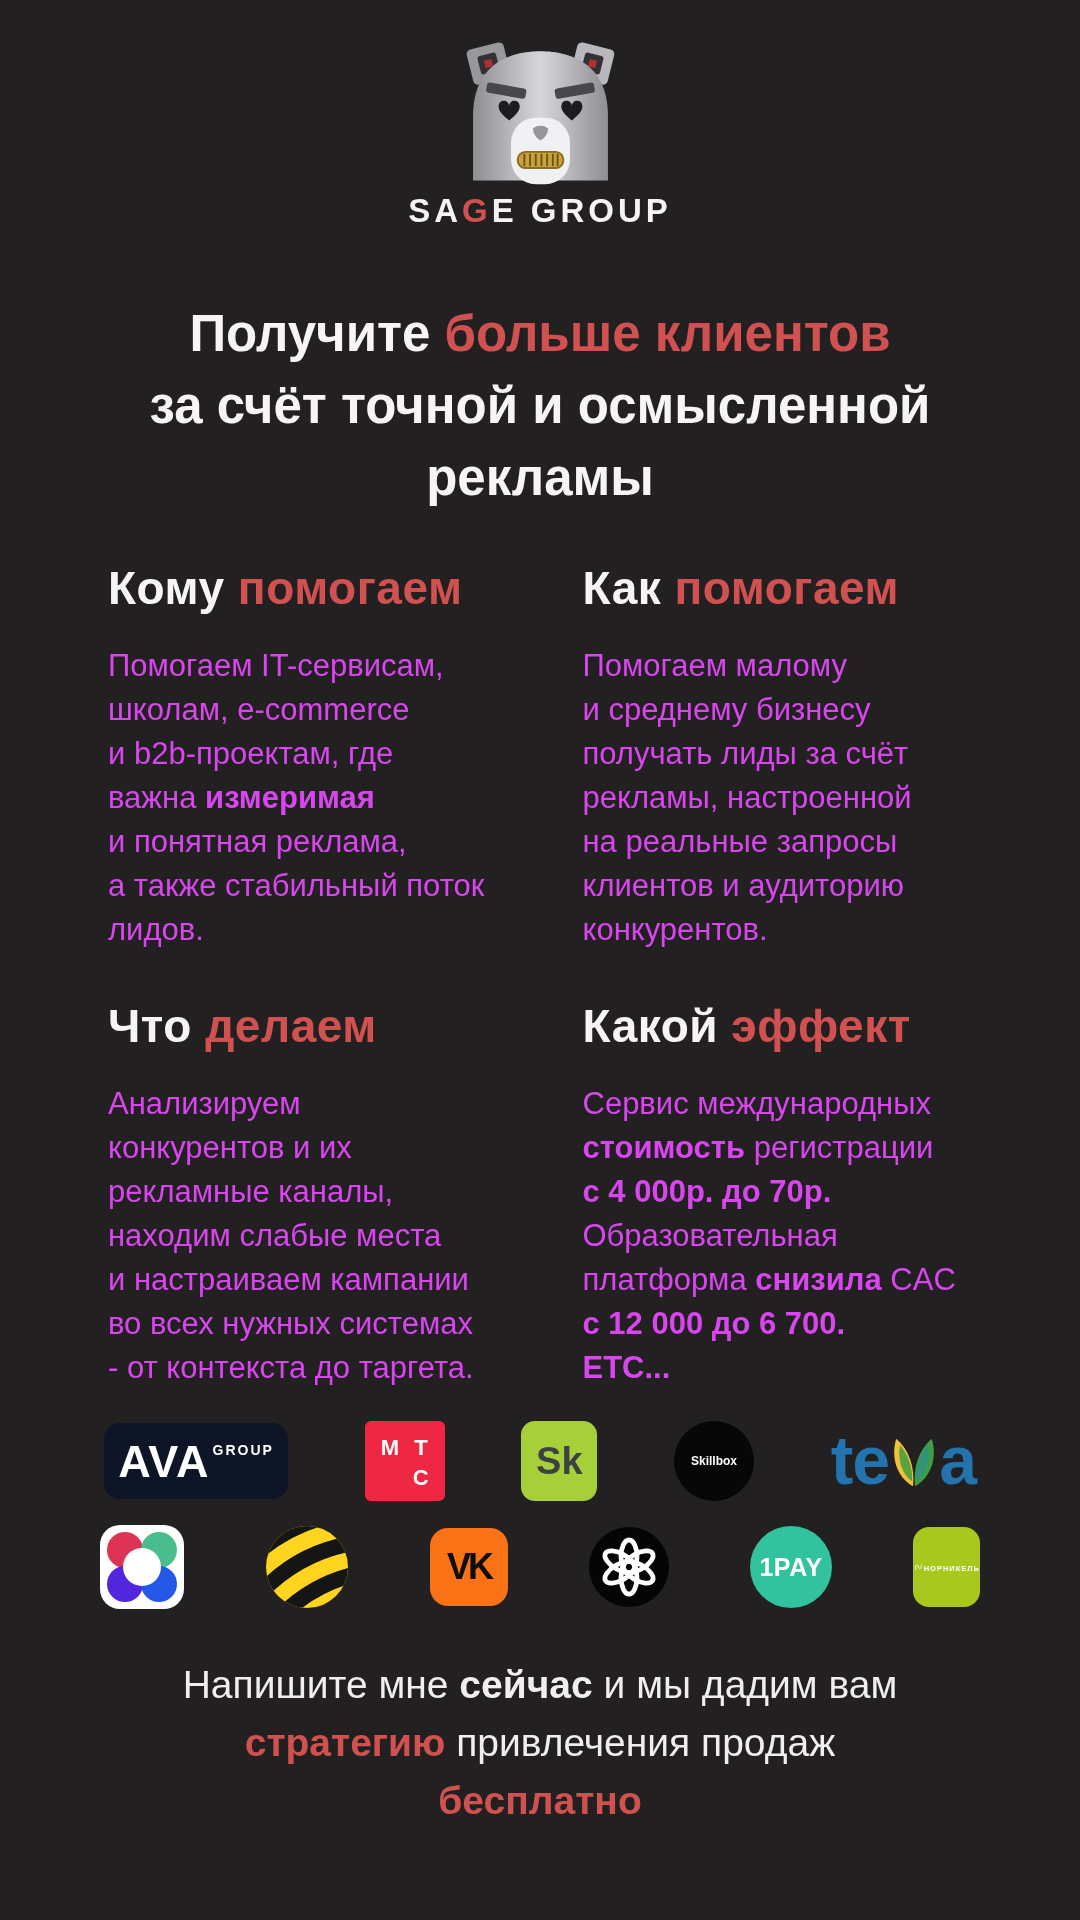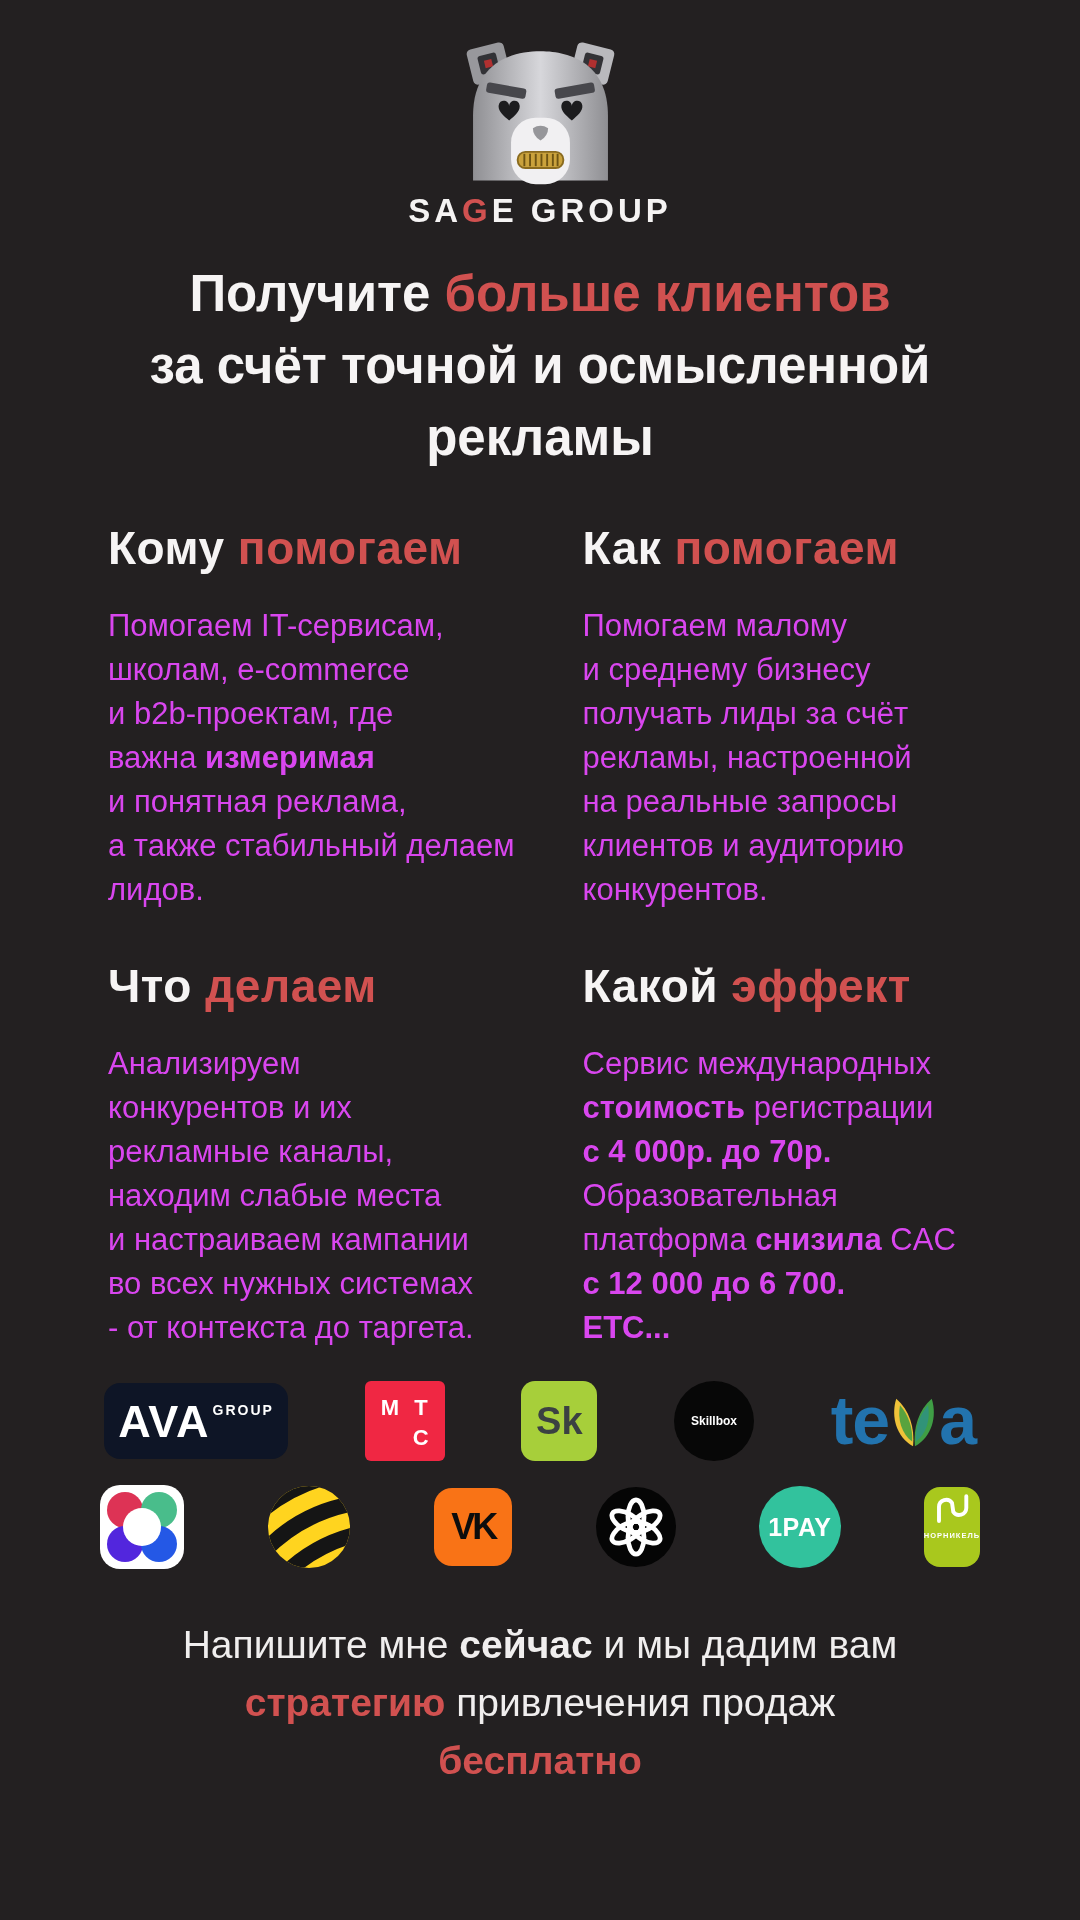--- a/index.html
+++ b/index.html
@@ -20,21 +20,21 @@
   .bear-wrap { display:flex; justify-content:center; padding-top:36px; }
   .brand {
     margin-top:4px; text-align:center;
     font-size:33px; font-weight:700; letter-spacing:4px; color:#f5f3f3;
   }
   .brand div { display:inline; }
   .brand span { display:inline; }
 
   
   .headline {
-    margin-top:28px; text-align:center;
+    margin-top:68px; text-align:center;
     font-size:51px; font-weight:700; line-height:72px; color:#f6f4f4;
   }
 
   
   .sections {
     display:grid; grid-template-columns:1fr 1fr;
     column-gap:68px; row-gap:48px;
     padding:0 91px 0 108px; margin-top:48px;
   }
   .section h2 { margin:0 0 30px 0; font-size:46px; line-height:52px; font-weight:700; color:#f6f4f4; letter-spacing:0.5px; }
@@ -73,22 +73,22 @@
              display:flex; align-items:center; justify-content:center;
              font-size:36px; font-weight:800; letter-spacing:-3px; color:#0d0d0d; }
 
   .logo-openai { width:80px; height:80px; border-radius:50%; background:#050505;
              display:flex; align-items:center; justify-content:center; }
 
   .logo-1pay { width:82px; height:82px; border-radius:50%; background:#32c29d;
              display:flex; align-items:center; justify-content:center;
              font-size:25px; font-weight:800; color:#fff; letter-spacing:0.5px; }
 
-  .logo-nornickel { width:56px; height:80px; border-radius:16px; background:#a9c81d;
-             display:flex; flex-direction:column; align-items:center; justify-content:flex-start; }
+  .logo-nornickel { width:67px; height:80px; border-radius:16px; background:#a9c81d;
+             display:flex; flex-direction:row; align-items:center; justify-content:center; }
   .nornickel-txt { font-size:7.5px; font-weight:700; letter-spacing:1px; color:#fff; margin-top:2px; }
 
   
   .footer {
     margin-top:44px; text-align:center;
     font-size:39px; line-height:58px; font-weight:400; color:#f0eeee;
   }
 </style>
 </head>
 <body>
@@ -153,21 +153,21 @@
     <div class="section">
       <h2>
           <div><span>Кому </span><span class="r">помогаем</span></div>
         </h2>
       <div class="body">
           <div><span>Помогаем IT-сервисам,</span></div>
           <div><span>школам, e-commerce</span></div>
           <div><span>и b2b-проектам, где</span></div>
           <div><span>важна </span><span class="b">измеримая</span></div>
           <div><span>и понятная реклама,</span></div>
-          <div><span>а также стабильный делаем</span></div>
+          <div><span>а также стабильный поток</span></div>
           <div><span>лидов.</span></div>
         </div>
     </div>
     <div class="section">
       <h2>
           <div><span>Как </span><span class="r">помогаем</span></div>
         </h2>
       <div class="body">
           <div><span>Помогаем малому</span></div>
           <div><span>и среднему бизнесу</span></div>

